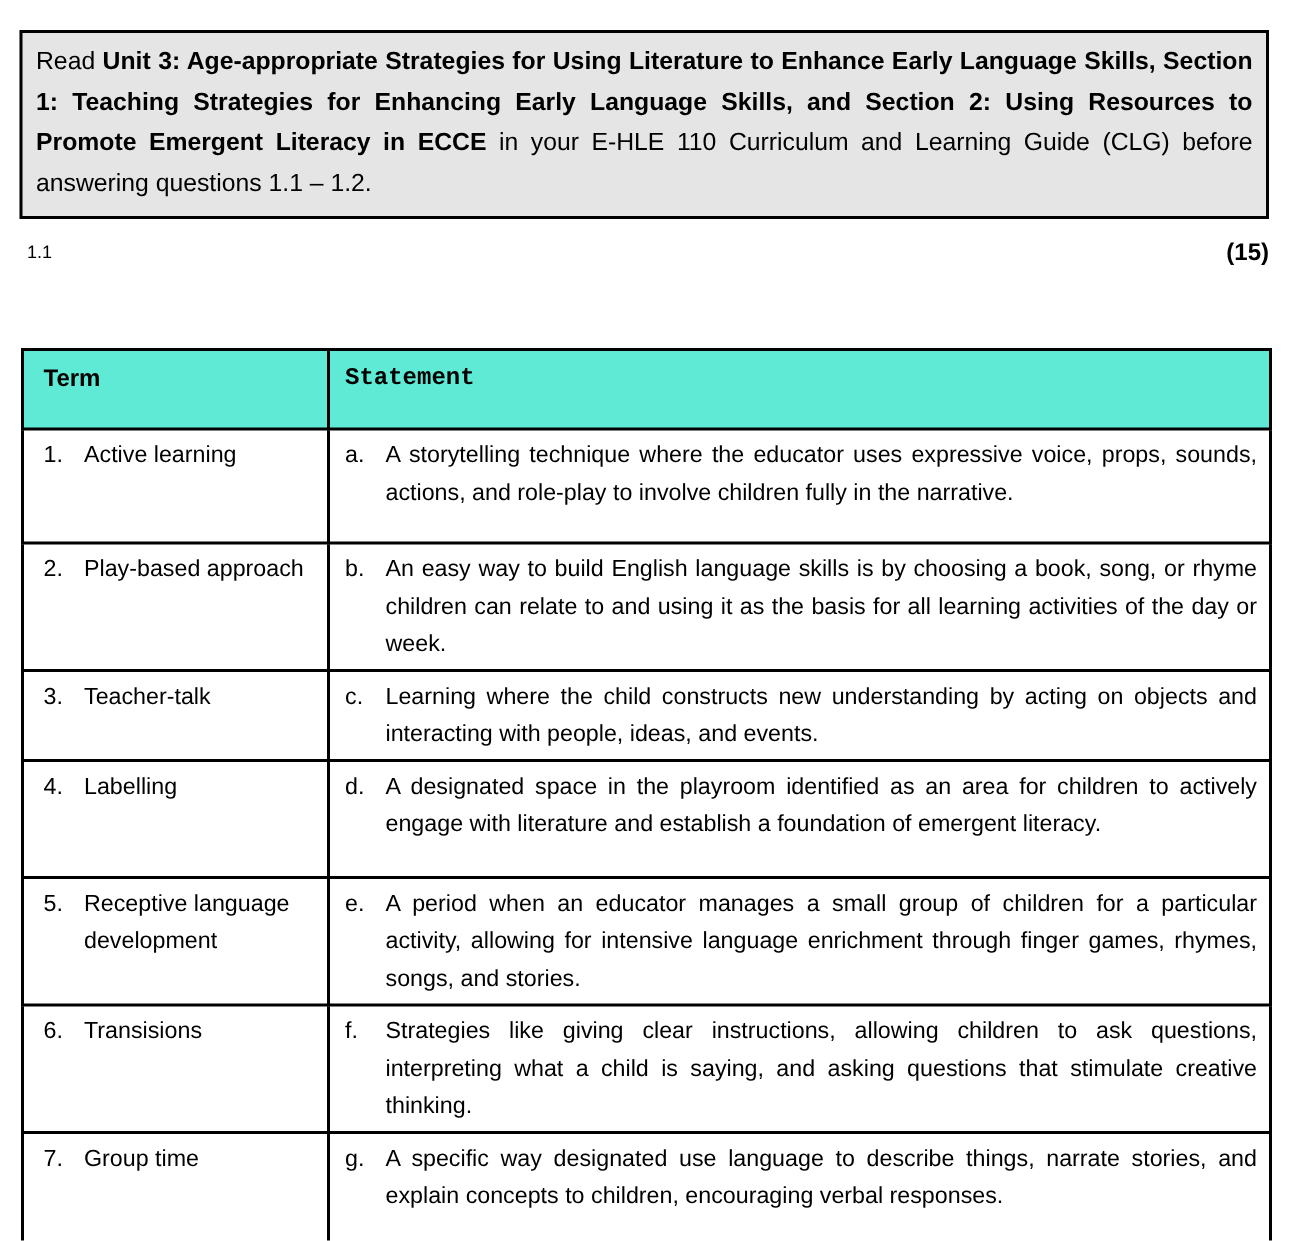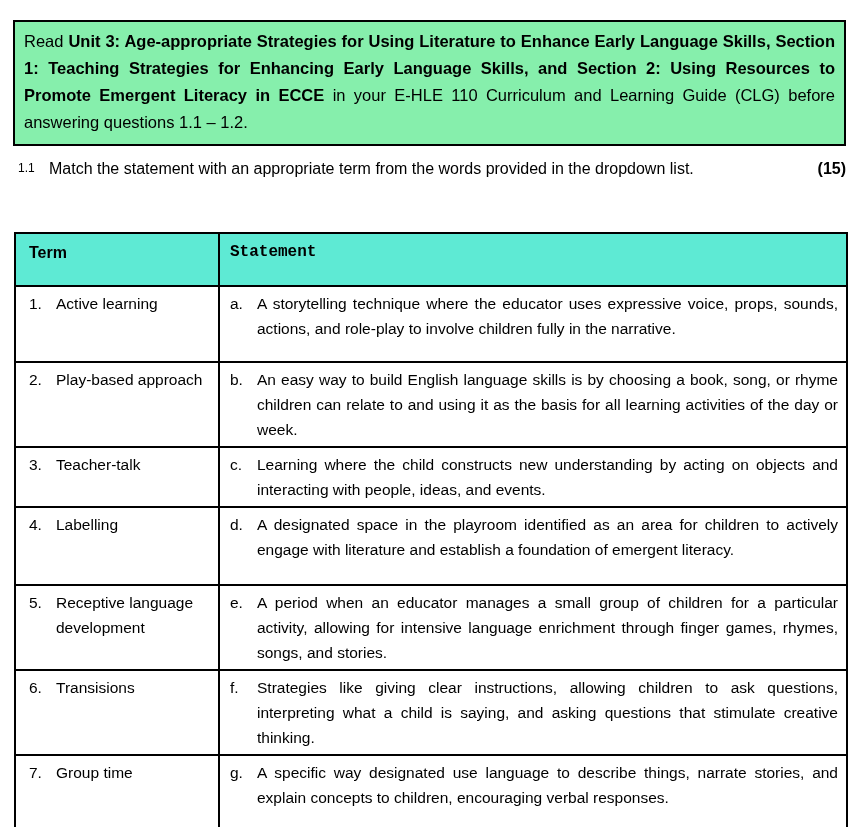--- a/index.html
+++ b/index.html
@@ -15,21 +15,21 @@
   .page {
     position: absolute;
     left: 0; top: 0;
     width: 860px; height: 827px;
   }
   
   .instruction-box {
     position: absolute;
     left: 13px; top: 20px;
     width: 833px;
-    background: #86efac;
+    background: #e5e5e5;
     border: 2px solid #000000;
     padding: 6px 9px 8px 9px;
     font-size: 16.5px;
     line-height: 27px;
     text-align: justify;
   }
   .instruction-box b { font-weight: bold; }
   
   .question {
     position: absolute;
@@ -101,21 +101,20 @@
 
 <div class="page">
 
   <div class="instruction-box">
     <span>Read </span><b>Unit 3: Age-appropriate Strategies for Using Literature to Enhance Early Language Skills, Section 1: Teaching Strategies for Enhancing Early Language Skills, and Section 2: Using Resources to Promote Emergent Literacy in ECCE</b><span> in your E-HLE 110 Curriculum and Learning Guide (CLG) before answering questions 1.1 – 1.2.</span>
   </div>
 
   <div class="question">
     <span class="q-num">1.1</span>
     <div class="q-body">
-      <span>Match the statement with an appropriate term from the words provided in the dropdown list.</span>
       <span class="q-marks">(15)</span>
     </div>
   </div>
 
   <table class="match">
     <colgroup>
         <col class="c-term">
         <col class="c-stmt">
       </colgroup>
     <thead>

